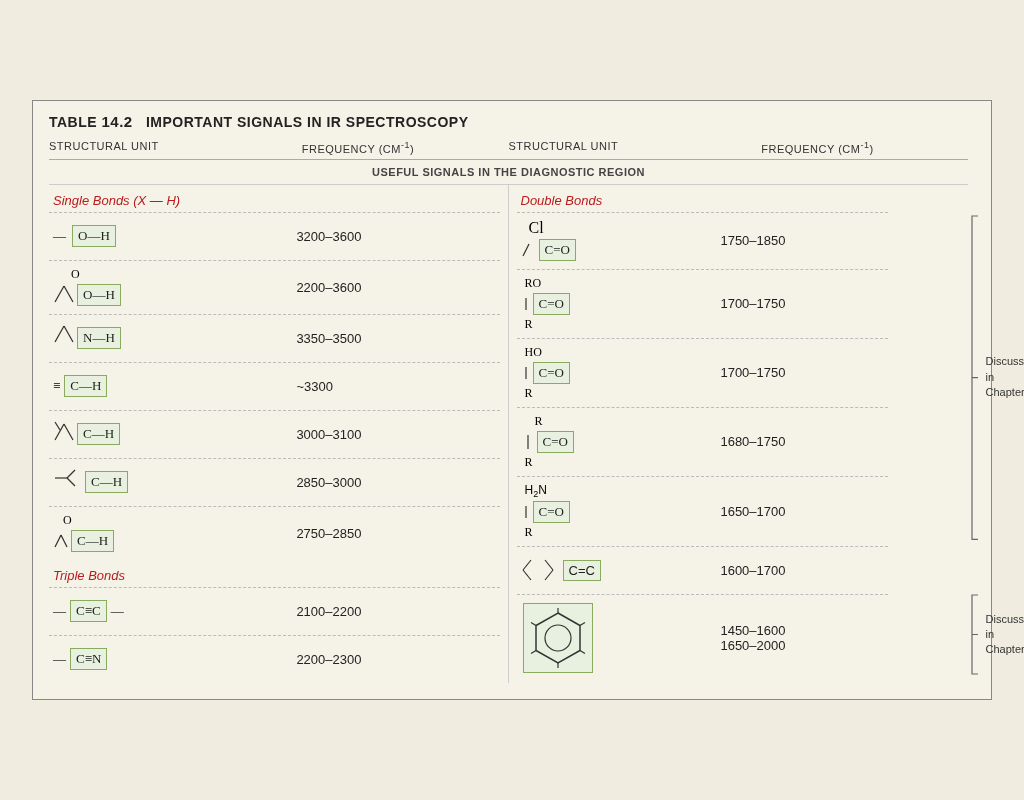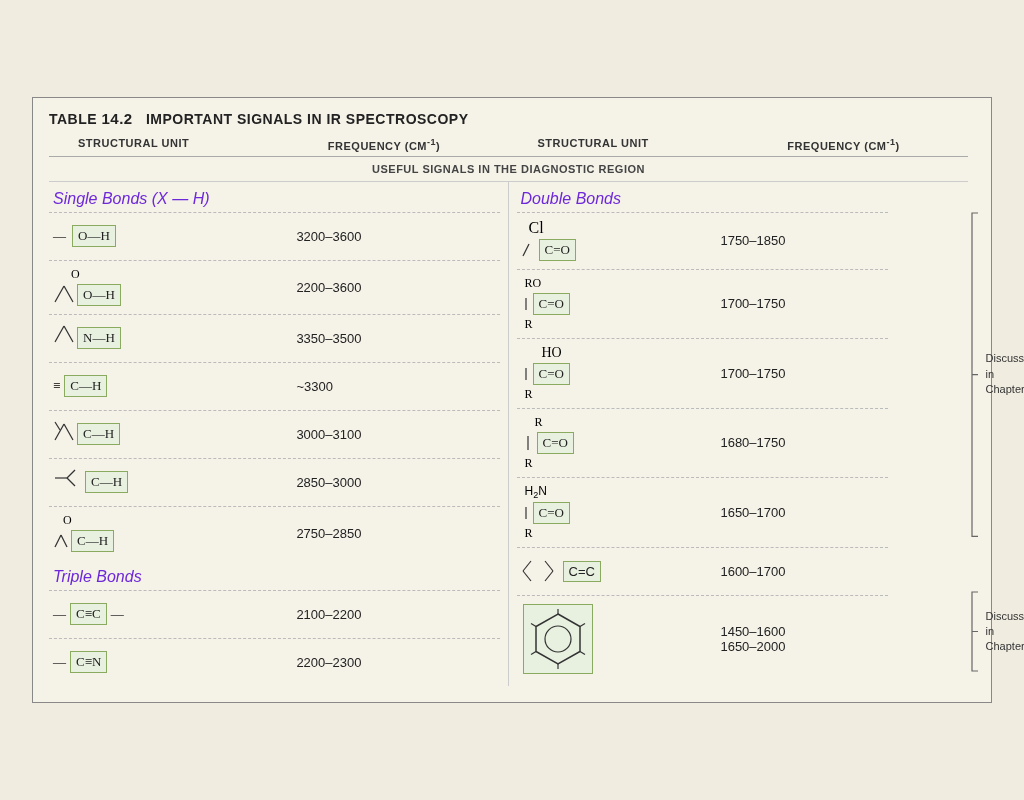--- a/index.html
+++ b/index.html
@@ -38,25 +38,24 @@
     .col-headers .col-left {
       display: flex;
       width: 50%;
     }
     .col-headers .col-right {
       display: flex;
       width: 50%;
     }
     .col-header {
       font-size: 11px;
-      font-weight: bold;
+      font-weight: normal;
       color: #333;
       letter-spacing: 0.5px;
       text-transform: uppercase;
-      margin-left: 29px;
     }
     .col-header.struct { width: 55%; }
     .col-header.freq { width: 45%; }
     .col-header.struct-r { width: 55%; }
     .col-header.freq-r { width: 45%; }
     .superscript { font-size: 9px; vertical-align: super; }
     .diagnostic-label {
       text-align: center;
       font-size: 11px;
       font-weight: bold;
@@ -73,24 +72,24 @@
       width: 50%;
       border-right: 1px solid #ccc;
       padding-right: 8px;
     }
     .right-panel {
       width: 50%;
       padding-left: 8px;
       position: relative;
     }
     .section-header {
-      font-size: 16px;
+      font-size: 13px;
       font-style: italic;
       padding: 8px 0 4px 4px;
-      color: #6d28d9;
+      color: #b91c1c;
     }
     .row {
       display: flex;
       align-items: center;
       border-top: 1px dashed #bbb;
       padding: 6px 4px;
       min-height: 48px;
     }
     .row-struct {
       width: 55%;
@@ -287,21 +286,21 @@
             </div>
             <span style="font-family:serif; font-size:12px; margin-left:4px;">R</span>
           </div>
         </div>
         <div class="row-freq">1700–1750</div>
       </div>
 
       <div class="row">
         <div class="row-struct">
           <div style="display:flex; flex-direction:column; align-items:flex-start;">
-            <span style="font-family:serif; font-size:14px; margin-left:21px;">HO</span>
+            <span style="font-family:serif; font-size:12px; margin-left:4px;">HO</span>
             <div style="display:flex; align-items:center;">
               <svg width="10" height="12" style="overflow:visible;">
                 <line x1="5" y1="0" x2="5" y2="12" stroke="#333" stroke-width="1.2"></line>
               </svg>
               <span class="chem-box" style="font-family:serif;">C=O</span>
             </div>
             <span style="font-family:serif; font-size:12px; margin-left:4px;">R</span>
           </div>
         </div>
         <div class="row-freq">1700–1750</div>

